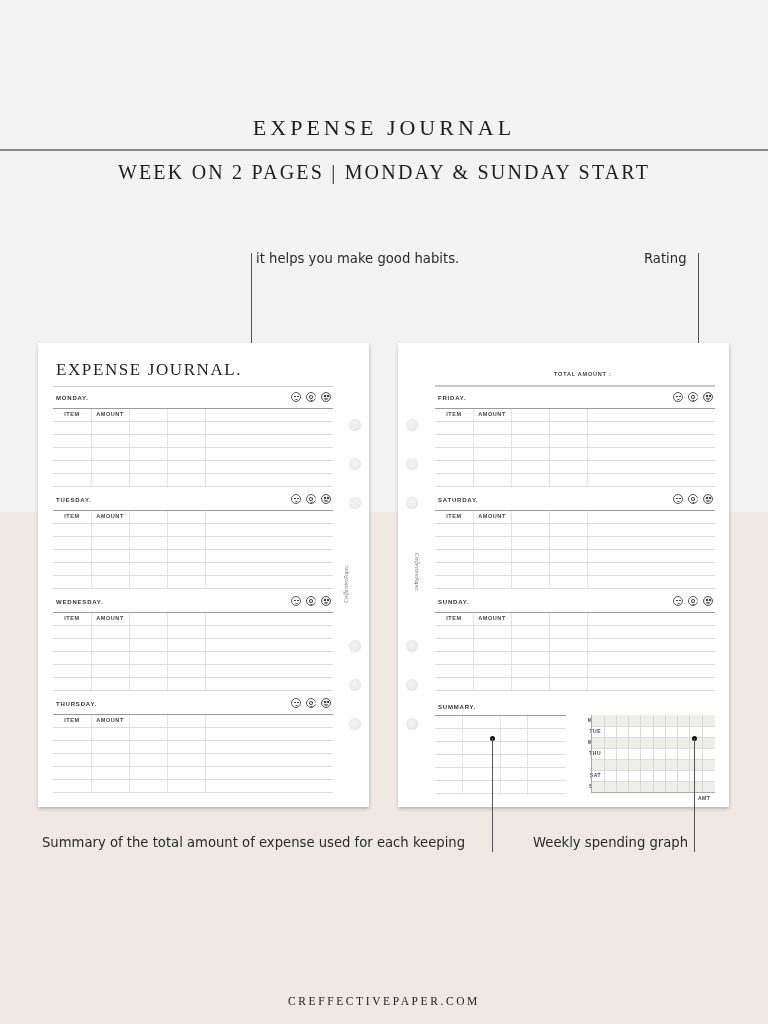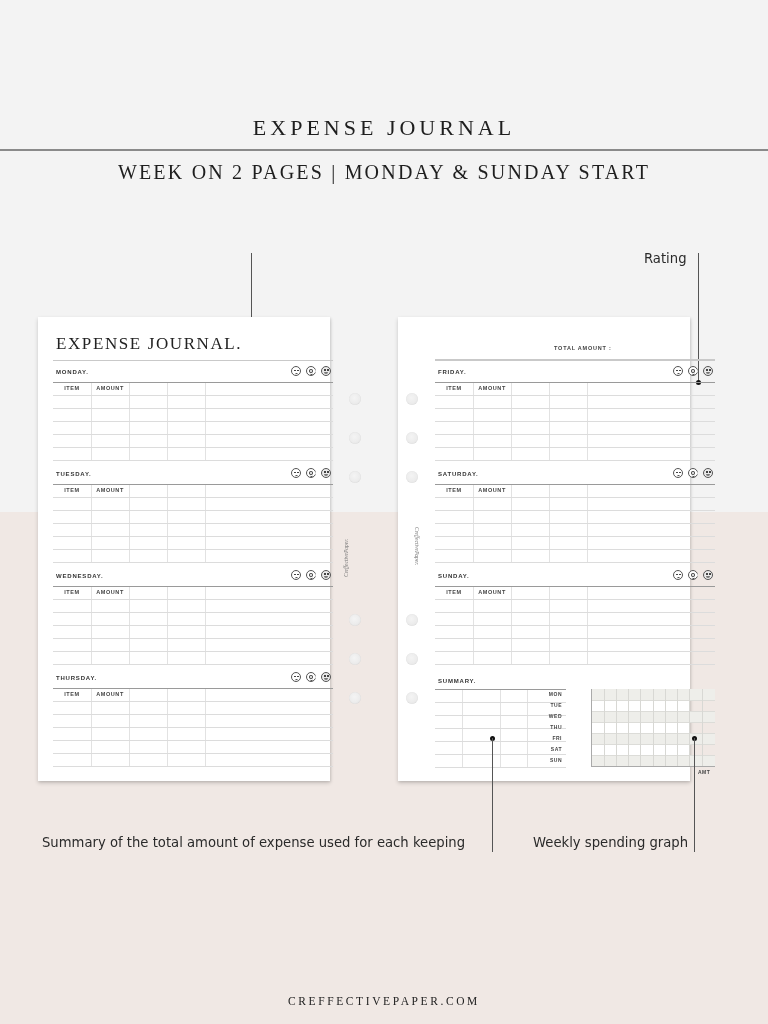--- a/index.html
+++ b/index.html
@@ -26,21 +26,21 @@
     font-size: 20px; letter-spacing: 2.2px; color: #1e1e1e;
   }
   .annot {
     position: absolute; font-family: "DejaVu Sans", sans-serif; font-size: 13.2px; color: #2a2a2a;
     line-height: 17.5px; white-space: nowrap;
   }
   .vline { position: absolute; width: 1px; background: #555; }
   .dot { position: absolute; width: 5px; height: 5px; border-radius: 50%; background: #111; }
 
   .page {
-    position: absolute; top: 317px; width: 292px; height: 464px; background: #fff;
+    position: absolute; top: 343px; width: 331px; height: 464px; background: #fff;
     box-shadow: 0 2px 4px rgba(0,0,0,0.18), 1px 1px 2px rgba(0,0,0,0.08);
   }
   .page.left { left: 38px; }
   .page.right { left: 398px; }
 
   .page-title {
     position: absolute; left: 18px; top: 17px;
     font-family: "Liberation Serif", serif; font-size: 17px; letter-spacing: 1.6px; color: #222;
   }
   .top-rule { position: absolute; height: 1px; background: #c9c9c9; }
@@ -117,20 +117,21 @@
   }
 </style>
 </head>
 <body>
 
 <div class="title">EXPENSE JOURNAL</div>
 <div class="title-rule"></div>
 <div class="subtitle">WEEK ON 2 PAGES | MONDAY &amp; SUNDAY START</div>
 
 <div class="annot" style="left:256px; top:250px;">
+  <div>it helps you make good habits.</div>
 </div>
 <div class="vline" style="left:251px; top:253px; height:170px;"></div>
 <div class="dot" style="left:249px; top:421px;"></div>
 
 <div class="annot" style="left:644px; top:250px;">Rating</div>
 <div class="vline" style="left:698px; top:253px; height:128px;"></div>
 <div class="dot" style="left:696px; top:380px;"></div>
 
 <div class="page left">
   <div class="page-title">EXPENSE JOURNAL.</div>

